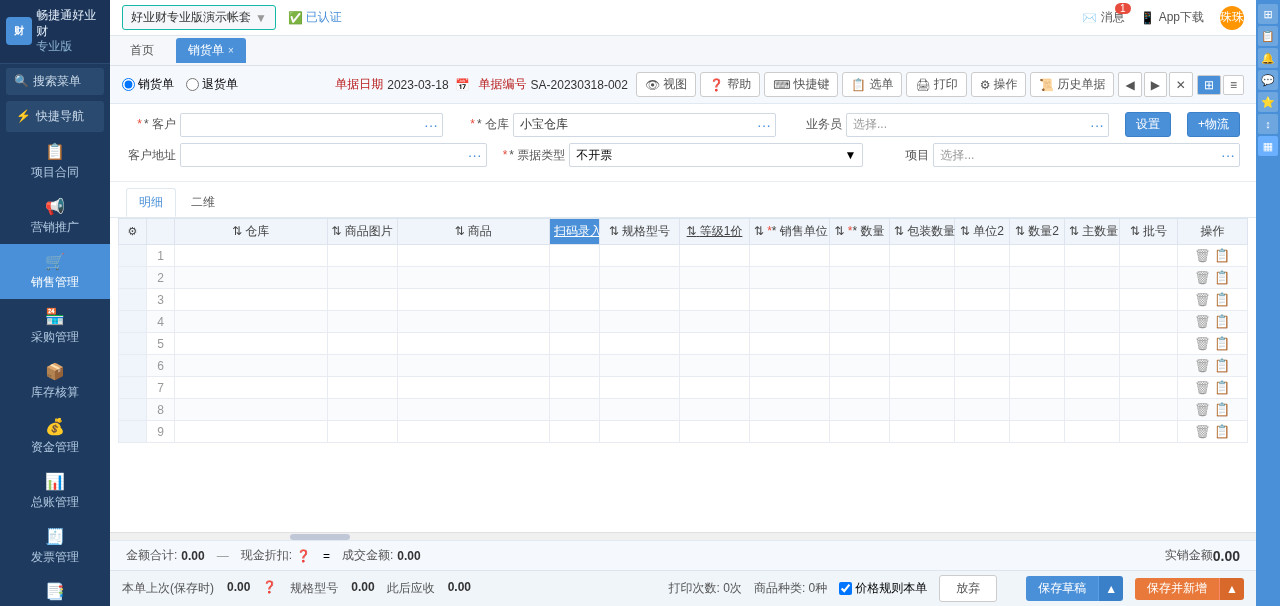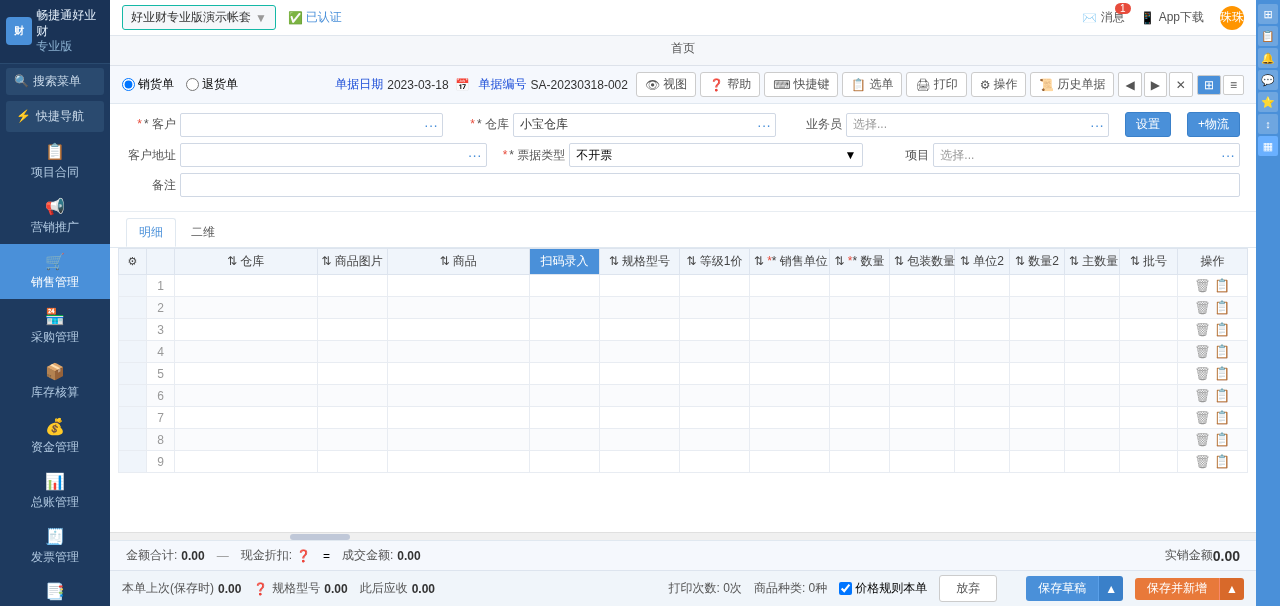--- a/index.html
+++ b/index.html
@@ -23,21 +23,21 @@
     .topbar { background: #fff; height: 36px; display: flex; align-items: center; padding: 0 12px; border-bottom: 1px solid #e0e6ed; gap: 12px; }
     .topbar-company { display: flex; align-items: center; gap: 4px; background: #f5f7fa; border: 1px solid #14b8a6; border-radius: 3px; padding: 3px 8px; cursor: pointer; color: #333; }
     .topbar-company-arrow { color: #999; }
     .topbar-cert { display: flex; align-items: center; gap: 3px; color: #4a90d9; font-size: 12px; }
     .topbar-right { margin-left: auto; display: flex; align-items: center; gap: 16px; }
     .topbar-icon-btn { display: flex; align-items: center; gap: 3px; cursor: pointer; color: #555; position: relative; }
     .topbar-badge { background: #e74c3c; color: white; border-radius: 10px; padding: 0 4px; font-size: 10px; position: absolute; top: -6px; right: -6px; min-width: 16px; text-align: center; }
     .topbar-avatar { width: 24px; height: 24px; background: #ff9500; border-radius: 50%; display: flex; align-items: center; justify-content: center; color: white; font-size: 11px; }
 
     
-    .tabbar { background: #f5f7fa; height: 30px; display: flex; align-items: center; padding: 0 8px; border-bottom: 1px solid #dde2ea; gap: 10px; flex-direction: column; }
+    .tabbar { background: #f5f7fa; height: 30px; display: flex; align-items: center; padding: 0 8px; border-bottom: 1px solid #dde2ea; gap: 10px; }
     .tab-home { padding: 4px 12px; color: #555; cursor: pointer; font-size: 12px; }
     .tab-item { background: #4a90d9; color: white; padding: 4px 12px; border-radius: 3px 3px 0 0; display: flex; align-items: center; gap: 4px; cursor: pointer; font-size: 12px; }
     .tab-close { cursor: pointer; color: rgba(255,255,255,0.8); font-size: 10px; }
 
     
     .content { flex: 1; background: white; display: flex; flex-direction: column; overflow: hidden; }
 
     
     .toolbar { background: #f5f8fd; border-bottom: 1px solid #e0e8f0; padding: 6px 12px; display: flex; align-items: center; gap: 8px; flex-wrap: wrap; }
     .toolbar-nav { display: flex; gap: 2px; }
@@ -52,21 +52,21 @@
     .form-row { display: flex; align-items: center; margin-bottom: 6px; gap: 16px; }
     .form-group { display: flex; align-items: center; gap: 4px; flex: 1; }
     .form-label { color: #555; white-space: nowrap; min-width: 50px; text-align: right; }
     .form-label.required::before { content: '*'; color: #e74c3c; margin-right: 2px; }
     .form-input { flex: 1; height: 24px; border: 1px solid #d0d8e4; border-radius: 2px; padding: 0 6px; color: #333; background: #fff; display: flex; align-items: center; position: relative; }
     .form-input-dots { color: #4a90d9; position: absolute; right: 4px; cursor: pointer; font-size: 14px; }
     .form-select { flex: 1; height: 24px; border: 1px solid #d0d8e4; border-radius: 2px; padding: 0 6px; display: flex; align-items: center; justify-content: space-between; cursor: pointer; }
     .radio-group { display: flex; align-items: center; gap: 12px; }
     .radio-item { display: flex; align-items: center; gap: 3px; cursor: pointer; }
     .doc-field { display: flex; align-items: center; gap: 4px; }
-    .doc-field-label { color: #1d4ed8; }
+    .doc-field-label { color: #b91c1c; }
     .doc-field-value { color: #333; }
 
     
     .detail-tabs { padding: 6px 16px 0; display: flex; gap: 2px; border-bottom: 1px solid #e0e8f0; }
     .detail-tab { padding: 5px 12px; cursor: pointer; border: 1px solid transparent; color: #555; border-radius: 3px 3px 0 0; }
     .detail-tab.active { border: 1px solid #e0e8f0; border-bottom: 1px solid white; background: white; color: #4a90d9; }
 
     
     .table-wrap { flex: 1; overflow: auto; padding: 0 8px; }
     .data-table { width: 100%; border-collapse: collapse; table-layout: fixed; }
@@ -80,21 +80,21 @@
     .th-blue { background: #4a90d9 !important; color: white !important; }
     .th-sort { cursor: pointer; }
 
     
     .summary-bar { background: #f5f8fd; border-top: 1px solid #e0e8f0; padding: 6px 16px; display: flex; align-items: center; gap: 12px; }
     .summary-item { display: flex; align-items: center; gap: 4px; color: #555; }
     .summary-value { color: #333; font-weight: bold; }
 
     
     .footer-bar { background: #f0f5fa; border-top: 1px solid #dde4ee; padding: 4px 12px; display: flex; align-items: center; gap: 12px; }
-    .footer-item { display: flex; align-items: center; gap: 4px; color: #555; font-size: 11px; }
+    .footer-item { display: flex; gap: 13px; color: #555; font-size: 11px; }
     .footer-spacer { flex: 1; }
     .footer-checkbox { display: flex; align-items: center; gap: 3px; }
     .btn-abandon { border: 1px solid #ccc; background: white; padding: 4px 16px; border-radius: 3px; cursor: pointer; color: #555; }
     .btn-save-draft { background: #4a90d9; color: white; border: none; padding: 4px 12px; border-radius: 3px 0 0 3px; cursor: pointer; }
     .btn-save-draft-arrow { background: #3a80c9; color: white; border: none; padding: 4px 6px; border-radius: 0 3px 3px 0; cursor: pointer; border-left: 1px solid #5aa0e9; }
     .btn-save-new { background: #e8793a; color: white; border: none; padding: 0 12px; border-radius: 3px 0 0 3px; cursor: pointer; }
     .btn-save-new-arrow { background: #d8692a; color: white; border: none; padding: 4px 6px; border-radius: 0 3px 3px 0; cursor: pointer; border-left: 1px solid #f8896a; }
     .actual-amount { display: flex; align-items: center; gap: 0; color: #555; font-size: 12px; }
     .actual-amount-value { color: #333; font-size: 14px; font-weight: bold; }
 
@@ -313,26 +313,20 @@
           </div>
         </div>
         <div class="form-group">
           <span class="form-label">项目</span>
           <div class="form-input" style="min-width:200px; position:relative;">
             <span style="color:#999;">选择...</span>
             <span class="form-input-dots">···</span>
           </div>
         </div>
       </div>
-      <div class="form-row">
-        <div class="form-group">
-          <span class="form-label">备注</span>
-          <div class="form-input" style="min-width:300px;"></div>
-        </div>
-      </div>
     </div>
 
     <div class="detail-tabs">
       <div class="detail-tab active">
         <span>明细</span>
       </div>
       <div class="detail-tab">
         <span>二维</span>
       </div>
     </div>
@@ -348,28 +342,28 @@
               <span>仓库</span>
             </th>
             <th class="th-sort" style="width:70px;">
               <span>⇅</span>
               <span>商品图片</span>
             </th>
             <th class="th-sort">
               <span>⇅</span>
               <span>商品</span>
             </th>
-            <th class="th-blue" style="width:70px;">
+            <th class="th-blue" style="width:50px;text-decoration:underline;">
               <span>扫码录入</span>
             </th>
             <th class="th-sort" style="width:80px;">
               <span>⇅</span>
               <span>规格型号</span>
             </th>
-            <th class="th-sort" style="width:70px;">
+            <th class="th-sort" style="width:70px;text-decoration:underline;">
               <span>⇅</span>
               <span>等级1价</span>
             </th>
             <th class="th-sort" style="width:80px;">
               <span>⇅</span>
               <span class="th-required">* 销售单位</span>
             </th>
             <th class="th-sort" style="width:60px;">
               <span>⇅</span>
               <span class="th-required">* 数量</span>

